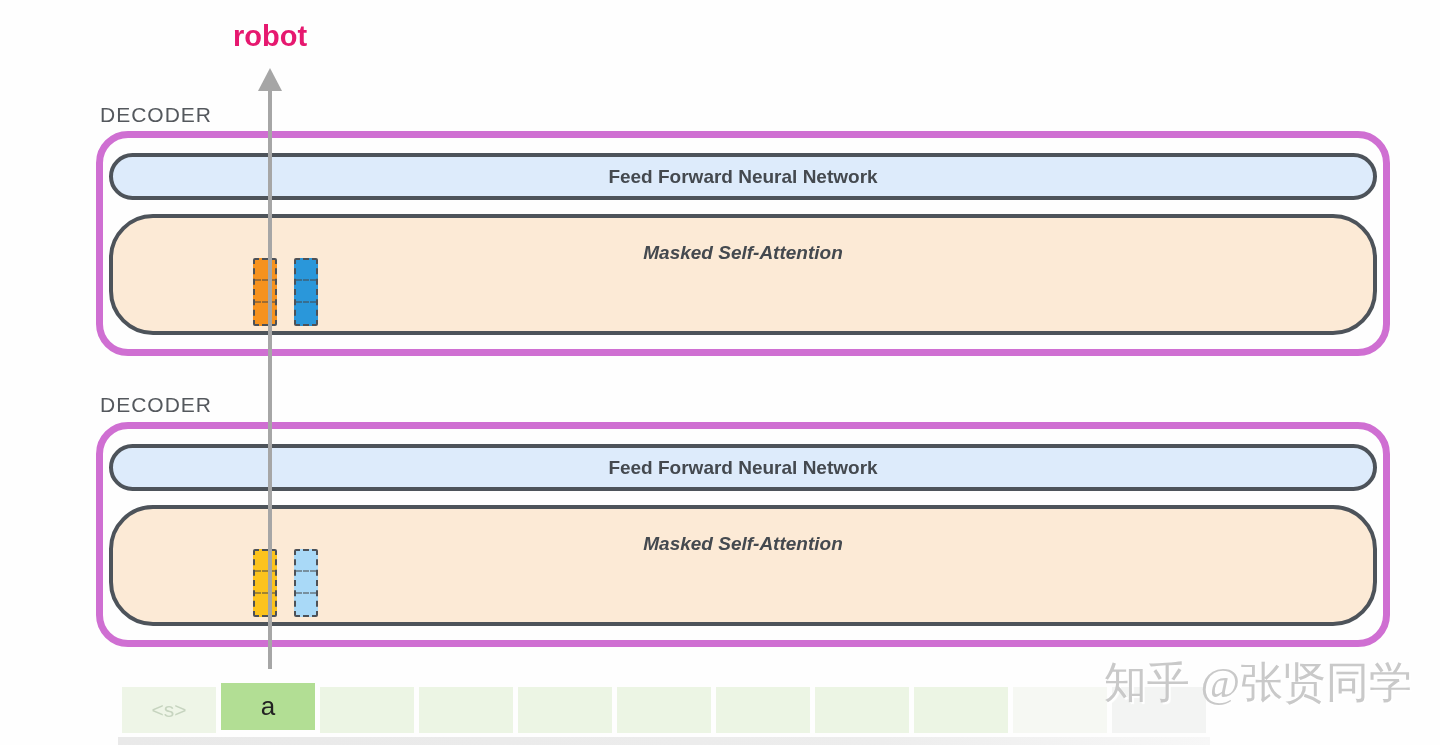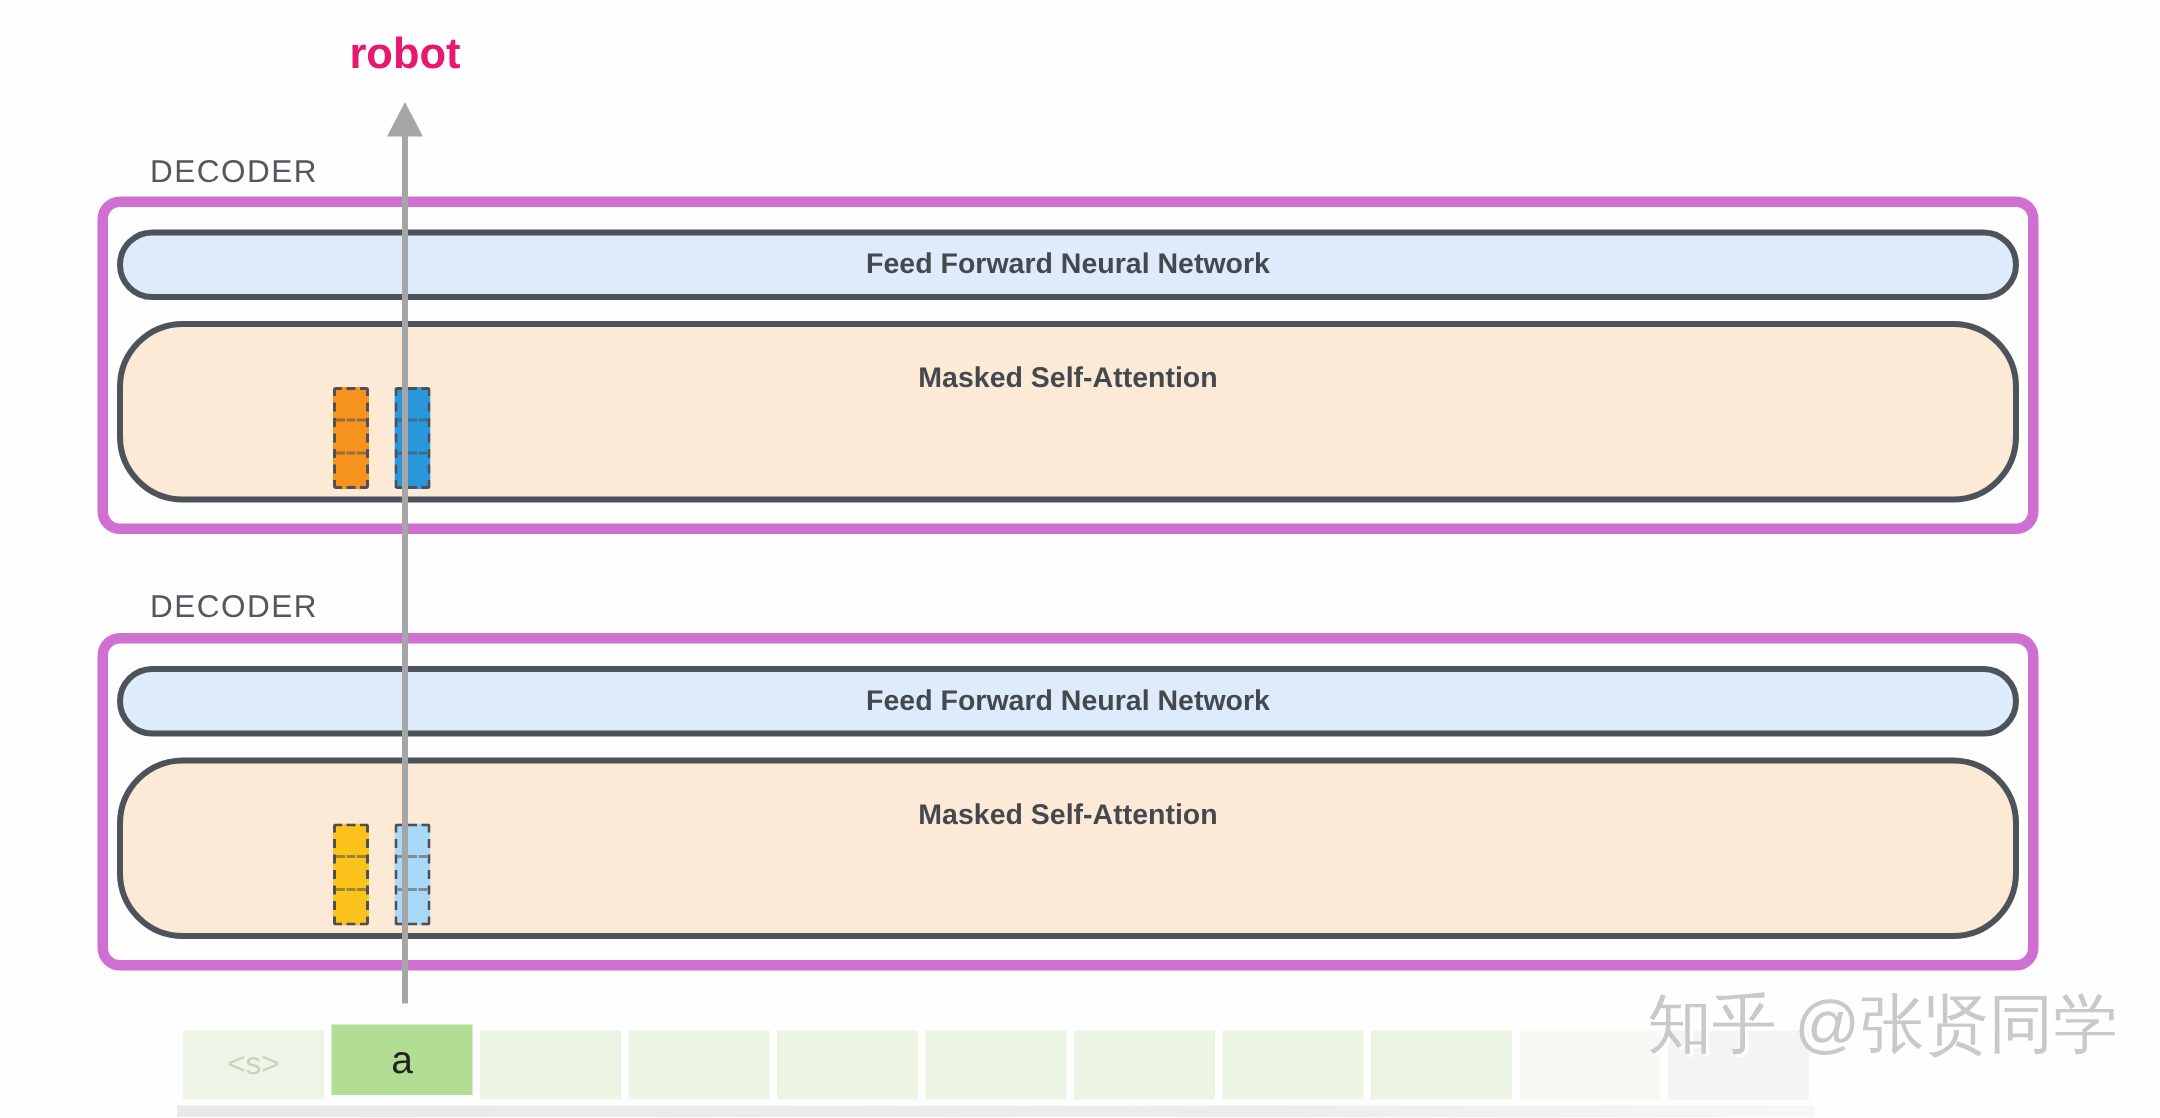--- a/index.html
+++ b/index.html
@@ -20,37 +20,37 @@
     border-left:12px solid transparent;border-right:12px solid transparent;
     border-bottom:23px solid var(--arrow,#a6a6a6);
   }
   .dec-label{
     position:absolute;left:100px;font-size:21px;letter-spacing:1px;
     color:var(--decoder_label,#54585d);
   }
   #decoder-label-1{top:103px;}
   #decoder-label-2{top:393px;}
   .decoder{
-    position:absolute;left:65px;width:1294px;height:225px;box-sizing:border-box;
-    border:7px solid var(--decoder_border,#cf6fd2);border-radius:15px;background:transparent;
+    position:absolute;left:96px;width:1294px;height:225px;box-sizing:border-box;
+    border:7px solid var(--decoder_border,#cf6fd2);border-radius:32px;background:transparent;
   }
   #decoder-1{top:131px;}
   #decoder-2{top:422px;}
   .layer{
     position:absolute;left:6px;width:1268px;box-sizing:border-box;
     border:4px solid var(--box_border,#4d535a);
     font-weight:bold;font-size:19px;color:var(--box_label,#44494f);
   }
   .ffnn{
     top:15px;height:47px;border-radius:26px;background:var(--ffnn_fill,#ddebfb);
     display:flex;align-items:center;justify-content:center;
   }
   .msa{
     top:76px;height:121px;border-radius:44px;background:var(--msa_fill,#fcead6);
-    text-align:center;padding-top:24px;
+    text-align:center;padding-top:24px;font-style:italic;
   }
   .vec{
     position:absolute;width:24px;height:68px;top:40px;box-sizing:border-box;
     border:2px dashed #4d5157;border-radius:2px;
   }
   .vec .seg{height:33.3%;box-sizing:border-box;border-bottom:2px dashed rgba(70,70,70,0.5);}
   .vec .seg:last-child{border-bottom:none;}
   .vec-a{left:140px;}
   .vec-b{left:181px;}
   #decoder-1 .vec-a{background:var(--vec1_top,#f6921e);}
@@ -66,21 +66,21 @@
   .cell-empty{background:var(--cell_empty,#ecf5e4);}
   .cell-faded{background:var(--cell_faded,#f6f8f3);}
   .cell-gray{background:var(--cell_gray,#f3f4f3);}
   .row-shadow{
     position:absolute;left:118px;top:737px;width:1092px;height:8px;
     background:linear-gradient(to right,#e9e9e9 0%,#ededed 70%,#f7f7f7 100%);
   }
   .watermark{
     position:absolute;right:28px;top:654px;font-size:43px;
     color:var(--watermark,#c9c9c9);text-shadow:2px 2px 1px #ffffff;
-    font-family:Liberation Sans, sans-serif;
+    font-family:Liberation Serif, serif;
   }
 </style>
 </head>
 <body>
 
 <div id="stage">
 
   <div class="robot">robot</div>
 
   <div class="arrow-head"></div>

